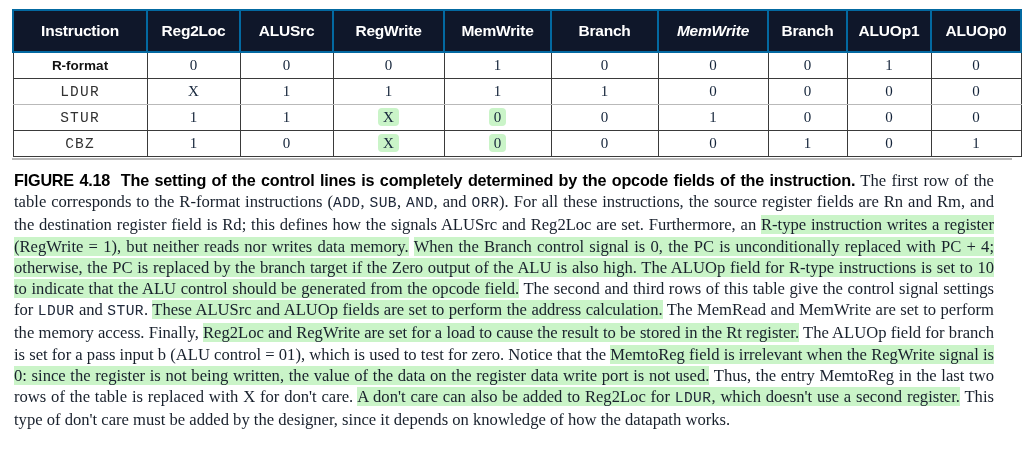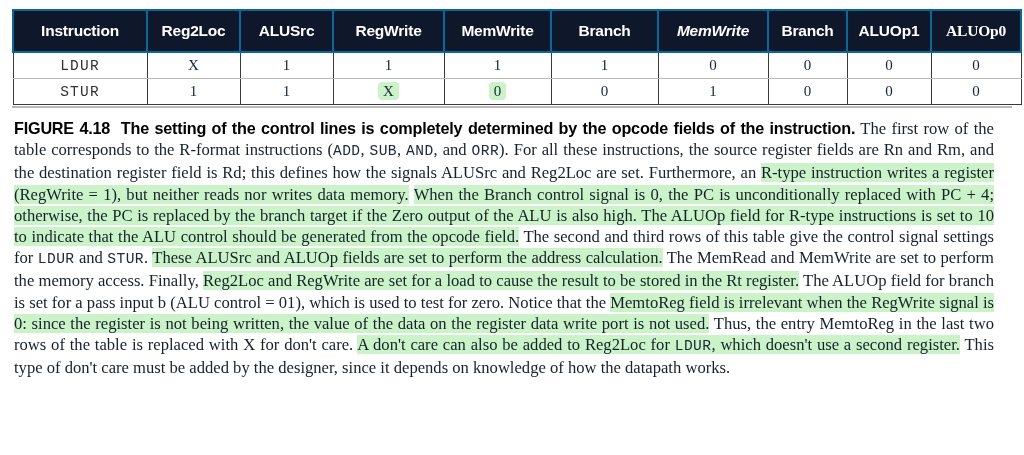--- a/index.html
+++ b/index.html
@@ -136,24 +136,36 @@
         <tr id="hdr-row">
             <th style="width: 128px;">Instruction</th>
             <th style="width: 87px; margin-left: 8px;">Reg2Loc</th>
             <th style="width: 87px; margin-left: 40px;">ALUSrc</th>
             <th style="width: 105px;">RegWrite</th>
             <th style="width: 101px;">MemWrite</th>
             <th style="width: 101px;">Branch</th>
             <th style="width: 104px; font-style: italic;">MemWrite</th>
             <th style="width: 73px;">Branch</th>
             <th style="width: 78px;">ALUOp1</th>
-            <th style="width: 84px; font-family: Liberation Serif, serif;">ALUOp0</th>
+            <th style="width: 84px;">ALUOp0</th>
           </tr>
       </thead>
       <tbody id="body-rows">
+          <tr>
+            <td class="instr rformat">R-format</td>
+            <td>0</td>
+            <td>0</td>
+            <td>0</td>
+            <td>1</td>
+            <td>0</td>
+            <td>0</td>
+            <td>0</td>
+            <td>1</td>
+            <td>0</td>
+          </tr>
           <tr class="sep-below">
             <td class="instr">LDUR</td>
             <td>X</td>
             <td>1</td>
             <td>1</td>
             <td>1</td>
             <td>1</td>
             <td>0</td>
             <td>0</td>
             <td>0</td>
@@ -163,20 +175,32 @@
             <td class="instr">STUR</td>
             <td>1</td>
             <td>1</td>
             <td><span class="hl">X</span></td>
             <td><span class="hl">0</span></td>
             <td>0</td>
             <td>1</td>
             <td>0</td>
             <td>0</td>
             <td>0</td>
+          </tr>
+          <tr class="last-row">
+            <td class="instr">CBZ</td>
+            <td>1</td>
+            <td>0</td>
+            <td><span class="hl">X</span></td>
+            <td><span class="hl">0</span></td>
+            <td>0</td>
+            <td>0</td>
+            <td>1</td>
+            <td>0</td>
+            <td>1</td>
           </tr>
         </tbody>
     </table>
     <div class="tbl-bottom-rule"></div>
   </div>
 
   <div class="caption">
     <span class="figno">FIGURE 4.18</span><span>&nbsp;&nbsp;</span><span class="figtitle">The setting of the control lines is completely determined by the opcode fields of the instruction.</span><span id="caption-body"><span> The first row of the table corresponds to the R-format instructions (</span><span class="mono">ADD</span><span>, </span><span class="mono">SUB</span><span>, </span><span class="mono">AND</span><span>, and </span><span class="mono">ORR</span><span>). For all these instructions, the source register fields are Rn and Rm, and the destination register field is Rd; this defines how the signals ALUSrc and Reg2Loc are set. Furthermore, an </span><mark class="g"><span>R-type instruction writes a register (RegWrite = 1), but neither reads nor writes data memory.</span></mark><span> </span><mark class="g"><span>When the Branch control signal is 0, the PC is unconditionally replaced with PC + 4; otherwise, the PC is replaced by the branch target if the Zero output of the ALU is also high. The ALUOp field for R-type instructions is set to 10 to indicate that the ALU control should be generated from the opcode field.</span></mark><span> The second and third rows of this table give the control signal settings for </span><span class="mono">LDUR</span><span> and </span><span class="mono">STUR</span><span>. </span><mark class="g"><span>These ALUSrc and ALUOp fields are set to perform the address calculation.</span></mark><span> The MemRead and MemWrite are set to perform the memory access. Finally, </span><mark class="g"><span>Reg2Loc and RegWrite are set for a load to cause the result to be stored in the Rt register.</span></mark><span> The ALUOp field for branch is set for a pass input b (ALU control = 01), which is used to test for zero. Notice that the </span><mark class="g"><span>MemtoReg field is irrelevant when the RegWrite signal is 0: since the register is not being written, the value of the data on the register data write port is not used.</span></mark><span> Thus, the entry MemtoReg in the last two rows of the table is replaced with X for don't care. </span><mark class="g"><span>A don't care can also be added to Reg2Loc for </span></mark><mark class="g"><span class="mono">LDUR</span></mark><mark class="g"><span>, which doesn't use a second register.</span></mark><span> This type of don't care must be added by the designer, since it depends on knowledge of how the datapath works.</span></span>
   </div>
 

